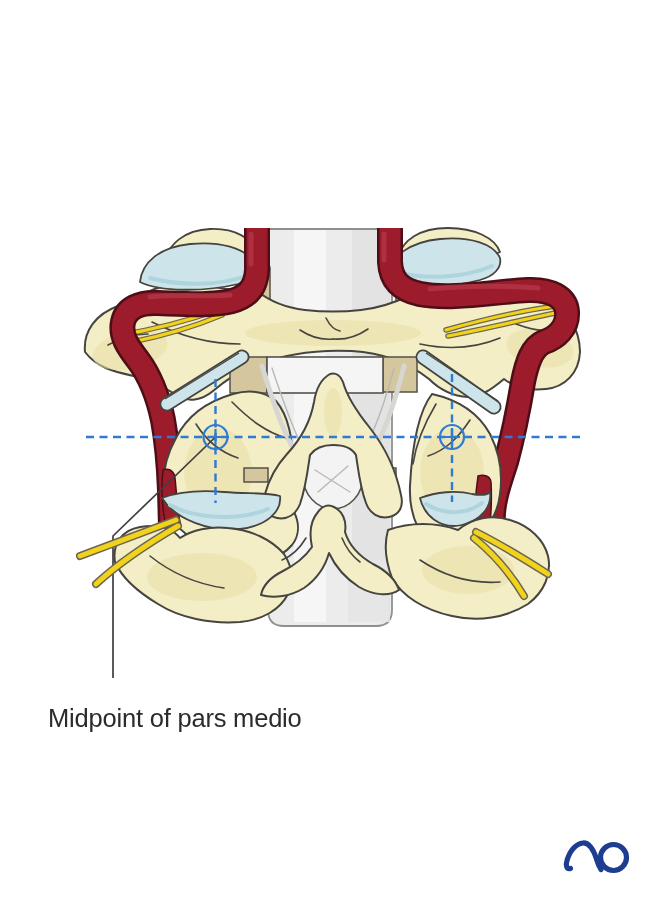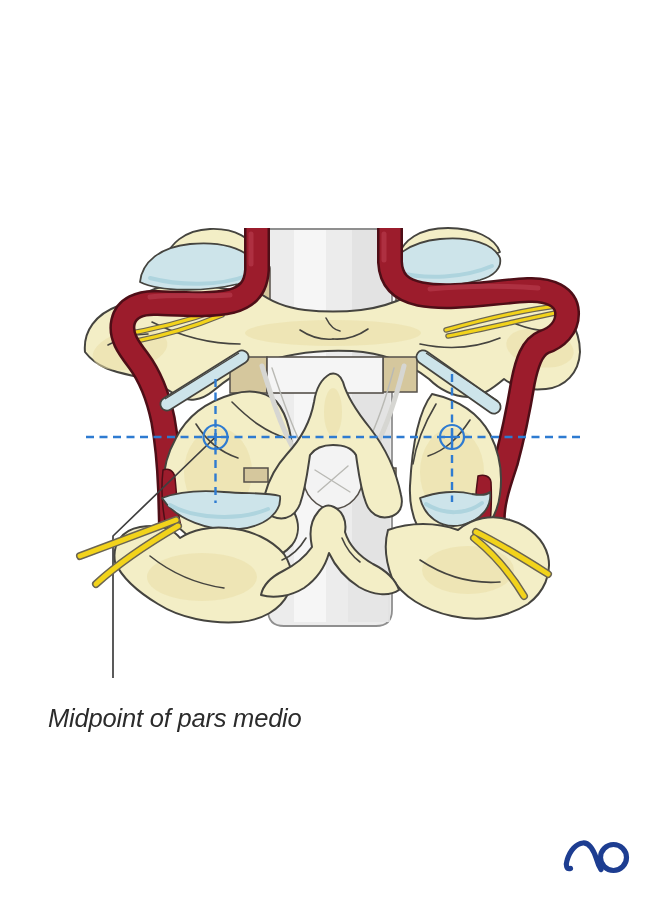--- a/index.html
+++ b/index.html
@@ -5,21 +5,21 @@
   :root{
     --background:#ffffff; --bone:#f3eec6; --bone-shade:#e9dfa8; --bone-outline:#45443f;
     --cartilage:#cde4ea; --cartilage-shade:#aed4de; --artery:#9c1c2c; --artery-outline:#4e0e17;
     --nerve:#f2d31b; --nerve-outline:#6b6552; --cord:#ececec; --cord-bright:#f6f6f6;
     --cord-outline:#8f8f8f; --recess:#d5c79d; --guide-blue:#2e7bd1; --leader:#3f3f3f;
     --label-text:#2b2b2b; --logo-blue:#1d3d91;
   }
   html,body{margin:0;padding:0;}
   body{background:var(--background);width:665px;height:898px;overflow:hidden;
        font-family:"Liberation Sans", sans-serif;}
-  .stage{position:relative;width:539px;height:898px;background:var(--background);font-style:italic;}
+  .stage{position:relative;width:539px;height:898px;background:var(--background);}
   svg{position:absolute;left:0;top:0;}
   .bone{fill:var(--bone);stroke:var(--bone-outline);stroke-width:2;stroke-linejoin:round;}
   .lumps{fill:var(--bone);stroke:var(--bone-outline);stroke-width:1.8;stroke-linejoin:round;}
   .bline{fill:none;stroke:var(--bone-outline);stroke-width:1.6;stroke-linecap:round;}
   .cart{fill:var(--cartilage);stroke:var(--bone-outline);stroke-width:1.8;stroke-linejoin:round;}
   .cartline{fill:none;stroke:var(--cartilage-shade);stroke-width:4;stroke-linecap:round;}
   .shade{fill:var(--bone-shade);opacity:.55;stroke:none;}
   .recess{fill:var(--recess);stroke:#55504a;stroke-width:1.5;}
   .artery-under{fill:none;stroke:var(--artery-outline);stroke-width:26;stroke-linejoin:round;}
   .artery-main{fill:none;stroke:var(--artery);stroke-width:21;stroke-linejoin:round;}

